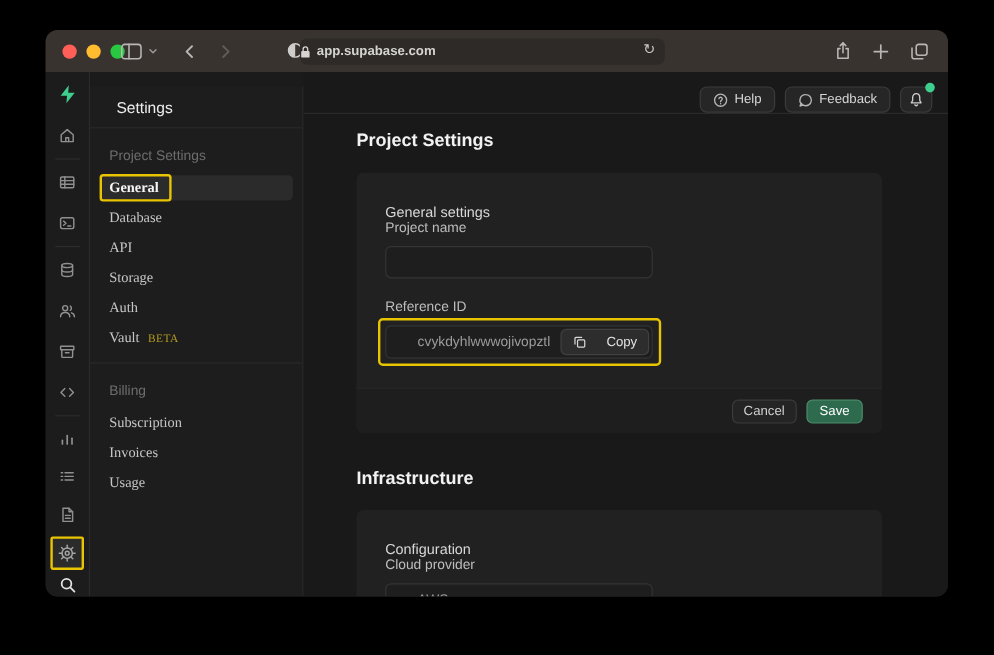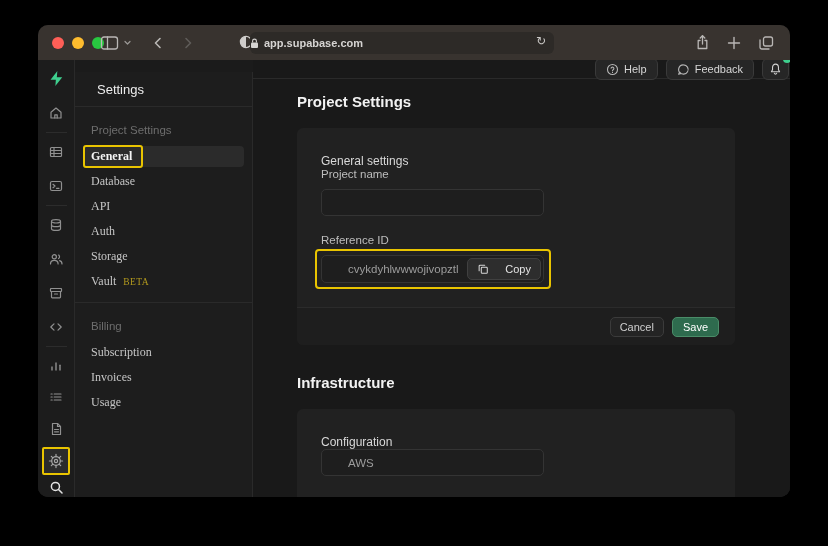--- a/index.html
+++ b/index.html
@@ -60,22 +60,22 @@
   .nav-item { position:relative; height:21px; line-height:21px; padding:0 8px;
     font-size:12px; color:#c6c6c6; border-radius:4px; margin-bottom:4px;font-family:Liberation Serif, serif; }
   .nav-item.selected { background:#2b2b2b; color:#f5f5f5; font-weight:bold; }
   .gen-hl { position:absolute; left:0px; top:-1px; width:60px; height:23px;
     border:2px solid #e9c400; border-radius:3px; }
   .badge-beta { font-size:9.5px; color:#b39a1e; margin-left:7px; letter-spacing:.4px; }
   .nav-sep { height:1px; background:#2a2a2a; margin:10px -8px 13px; }
 
   
   .main { flex:1; position:relative; background:#191919; overflow:hidden; }
-  .main-header { height:19px; border-bottom:1px solid #2a2a2a; display:flex;
-    justify-content:flex-end; align-items:center; gap:8px; padding-right:1px; }
+  .main-header { height:35px; border-bottom:1px solid #2a2a2a; display:flex;
+    justify-content:flex-end; align-items:flex-end; gap:8px; padding-right:13px; }
   .hbtn { height:22px; border-radius:6px; background:#262626; border:1px solid #3a3a3a;
     color:#d6d6d6; font-size:11px; display:flex; align-items:center; gap:5px;
     padding:0 10px; }
   .bell-btn { width:27px; height:22px; border-radius:6px; background:#262626;
     border:1px solid #3a3a3a; display:flex; align-items:center; justify-content:center;
     position:relative; }
   .bell-dot { position:absolute; right:-3px; top:-4px; width:8px; height:8px;
     border-radius:50%; background:#3ecf8e; }
 
   .content { padding:14px 0 0 44px; }
@@ -294,24 +294,24 @@
           <div class="gen-hl"></div>
           <span>General</span>
         </div>
         <div class="nav-item">
           <span>Database</span>
         </div>
         <div class="nav-item">
           <span>API</span>
         </div>
         <div class="nav-item">
+          <span>Storage</span>
+        </div>
+        <div class="nav-item">
           <span>Auth</span>
-        </div>
-        <div class="nav-item">
-          <span>Storage</span>
         </div>
         <div class="nav-item">
           <span>Vault</span><span class="badge-beta">BETA</span>
         </div>
         <div class="nav-sep"></div>
         <div class="section-label">Billing</div>
         <div class="nav-item">
           <span>Subscription</span>
         </div>
         <div class="nav-item">
@@ -376,20 +376,21 @@
             <button class="btn-cancel">Cancel</button>
             <button class="btn-save">Save</button>
           </div>
         </div>
 
         <div class="page-h infra-h">Infrastructure</div>
         <div class="card">
           <div class="card-body">
             <div class="col-label">Configuration</div>
             <div class="col-fields">
+              <div class="f-label">Cloud provider</div>
               <input class="inp" readonly="" value="AWS" style="">
               <div class="gap20"></div>
               
             </div>
           </div>
         </div>
       </div>
     </div>
   </div>
 </div>

